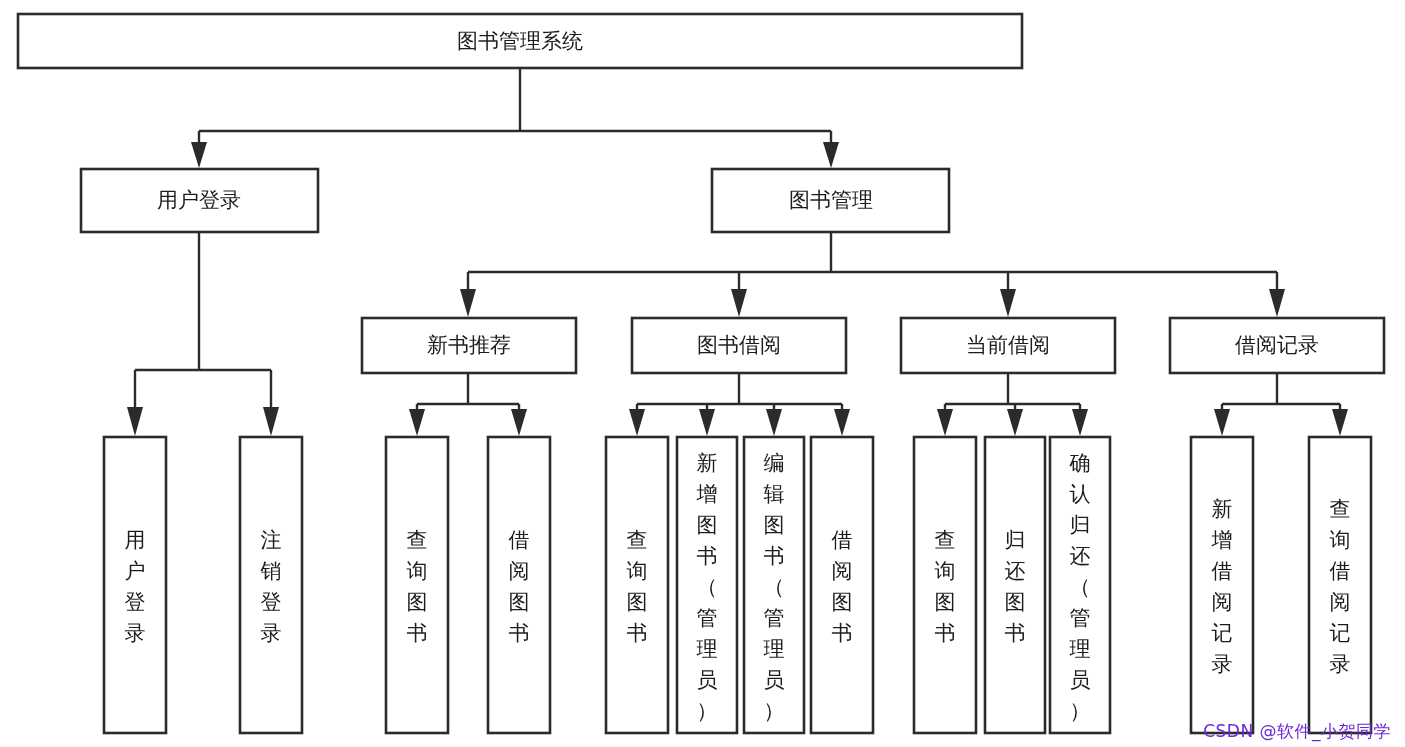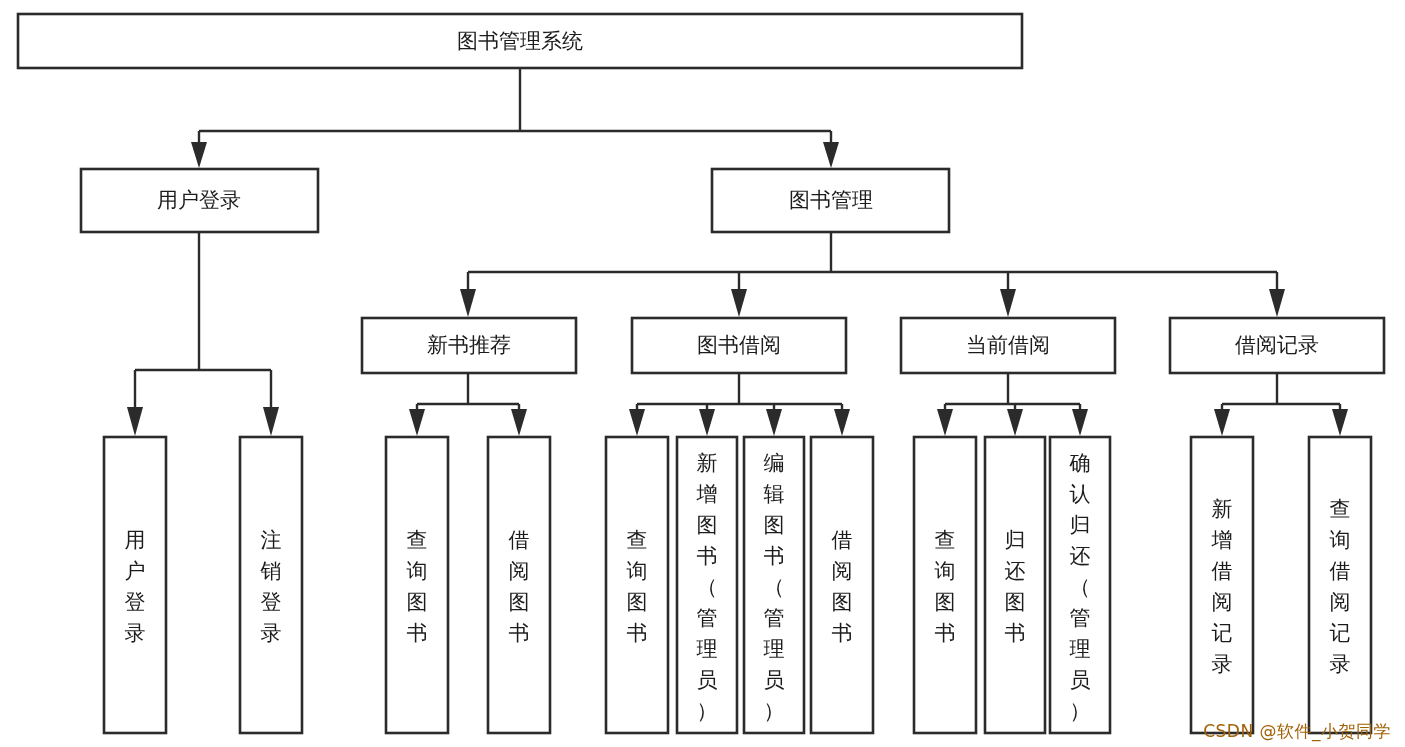--- a/index.html
+++ b/index.html
@@ -63,21 +63,21 @@
     font-family: "DejaVu Sans", "Liberation Sans", sans-serif;
     font-size: 21px;
     text-anchor: middle;
   }
   .watermark {
     position: absolute;
     right: 14px;
     bottom: 4px;
     font-family: "DejaVu Sans", "Liberation Sans", sans-serif;
     font-size: 17px;
-    color: #a16207;
+    color: #6d28d9;
     letter-spacing: 0.5px;
     white-space: nowrap;
     pointer-events: none;
   }
 </style>
 </head>
 <body>
 
 <div id="diagram-root">
 

